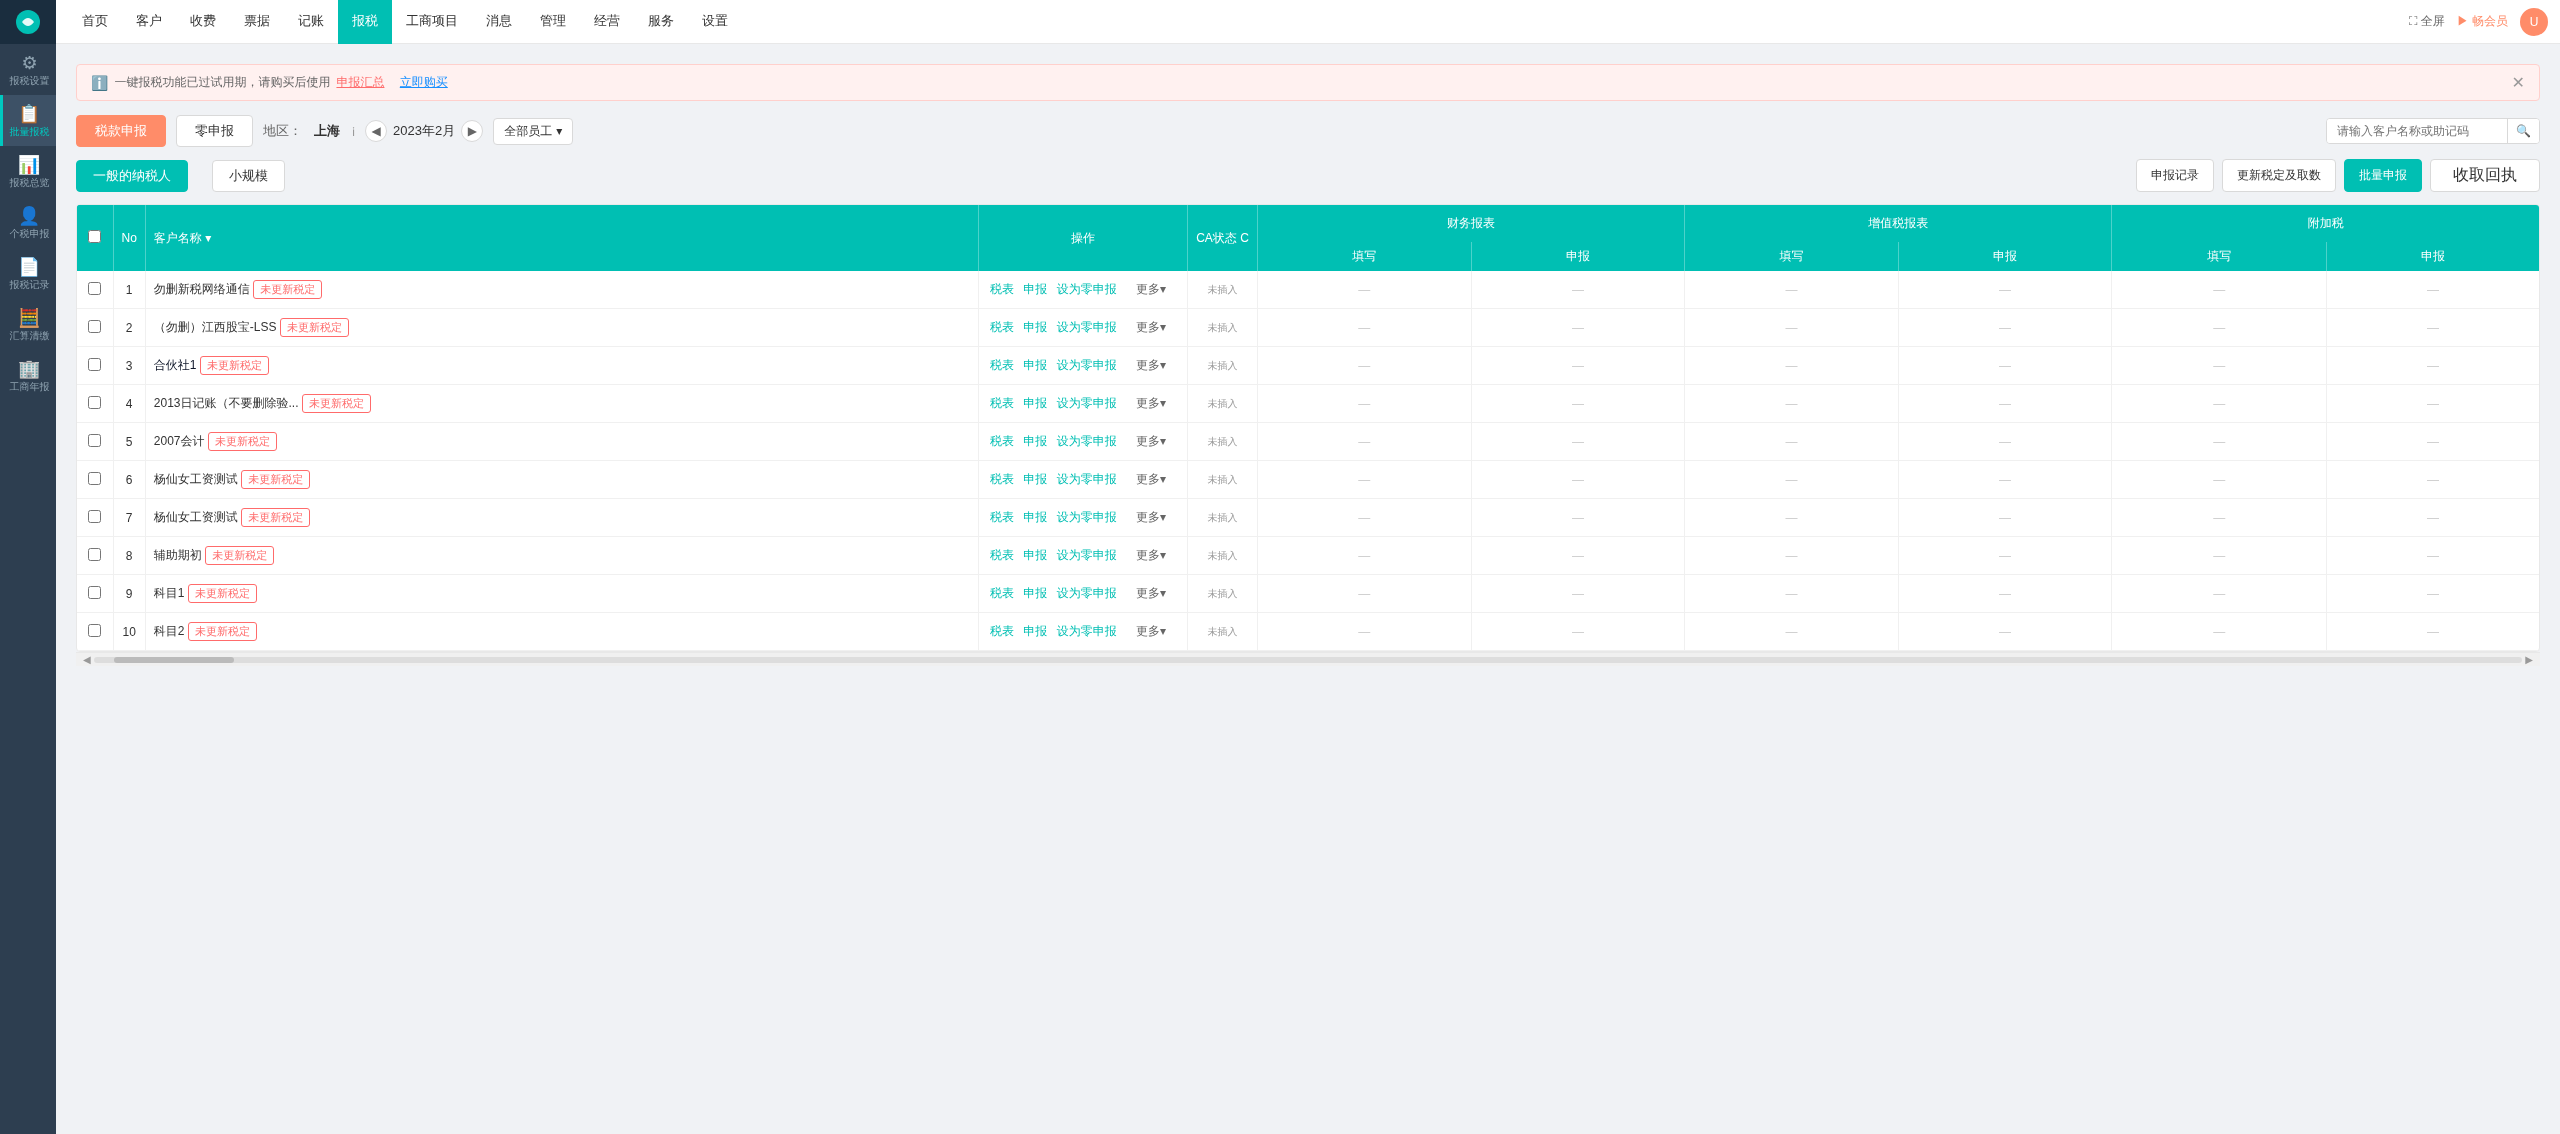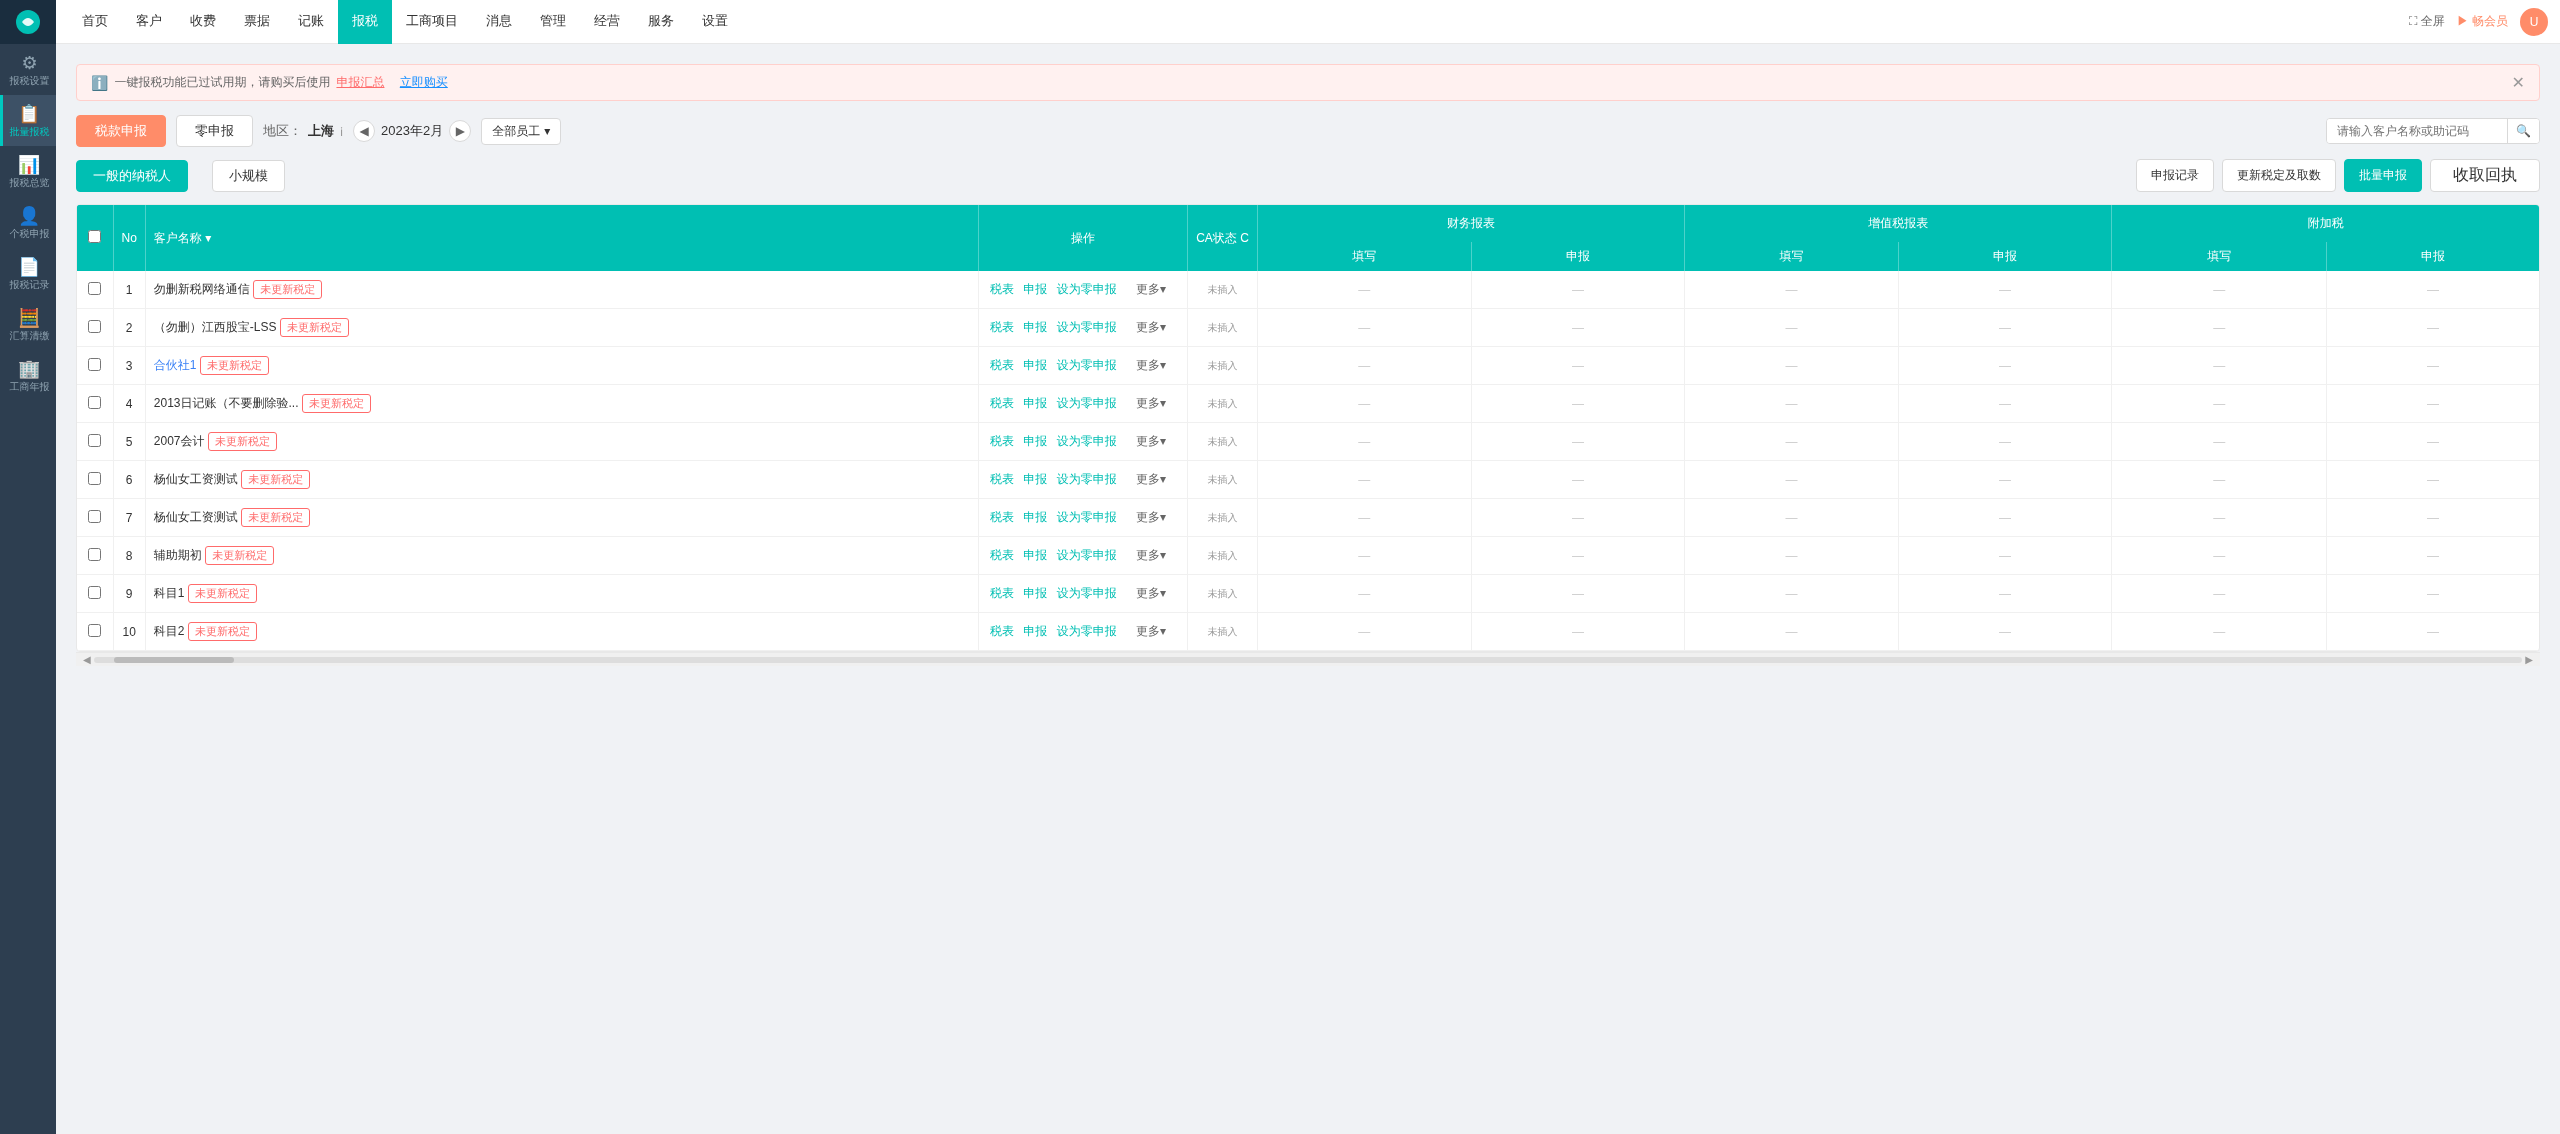--- a/index.html
+++ b/index.html
@@ -123,21 +123,21 @@
     }
     .tab-btn.active {
       background: #ff8c69;
       color: #fff;
       border-color: #ff8c69;
     }
 
     .region-selector {
       display: flex;
       align-items: center;
-      gap: 6px;
+      gap: 12px;
       font-size: 13px;
       color: #333;
     }
     .region-selector .region-label { color: #666; }
     .region-value { font-weight: bold; }
     .info-icon { color: #999; font-size: 12px; cursor: pointer; }
 
     .date-nav {
       display: flex;
       align-items: center;
@@ -538,21 +538,21 @@
       <td class="dash">—</td>
       <td class="dash">—</td>
       <td class="dash">—</td>
     </tr>
               <tr>
       <td class="col-checkbox">
         <input type="checkbox" style="">
       </td>
       <td>3</td>
       <td class="td-name">
-        <span style="color:#3b82f6;text-align:center;">合伙社1</span>
+        <span style="color:#0f172a;text-align:center;">合伙社1</span>
         <span class="status-badge">未更新税定</span>
       </td>
       <td>
         <span class="action-link">税表</span>
         <span class="action-link">申报</span>
         <span class="action-link">设为零申报</span>
         <span class="action-more">更多▾</span>
       </td>
       <td class="ca-status">未插入</td>
       <td class="dash">—</td>

